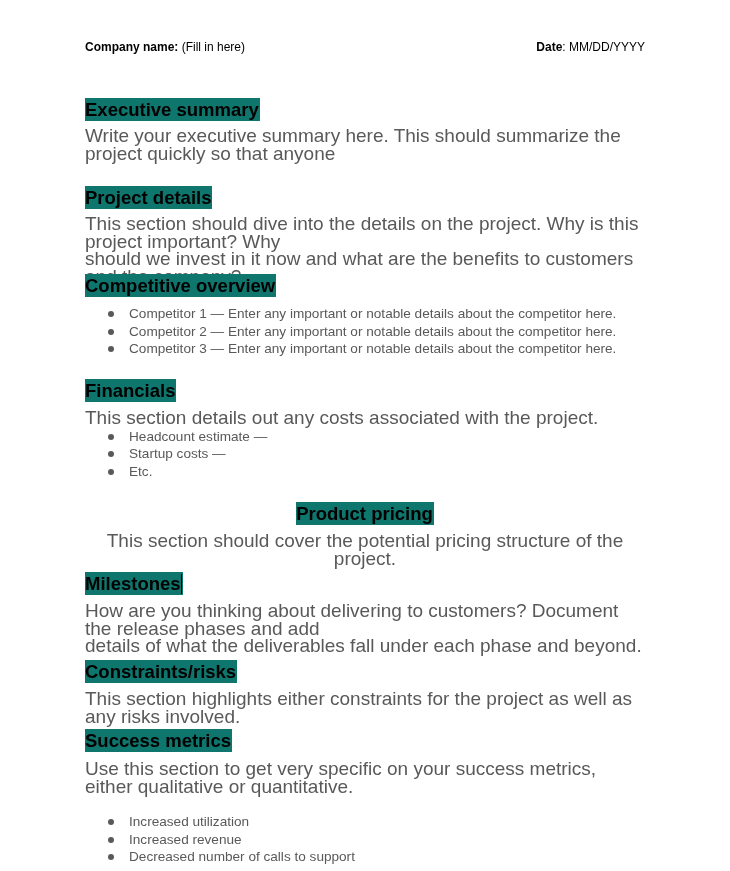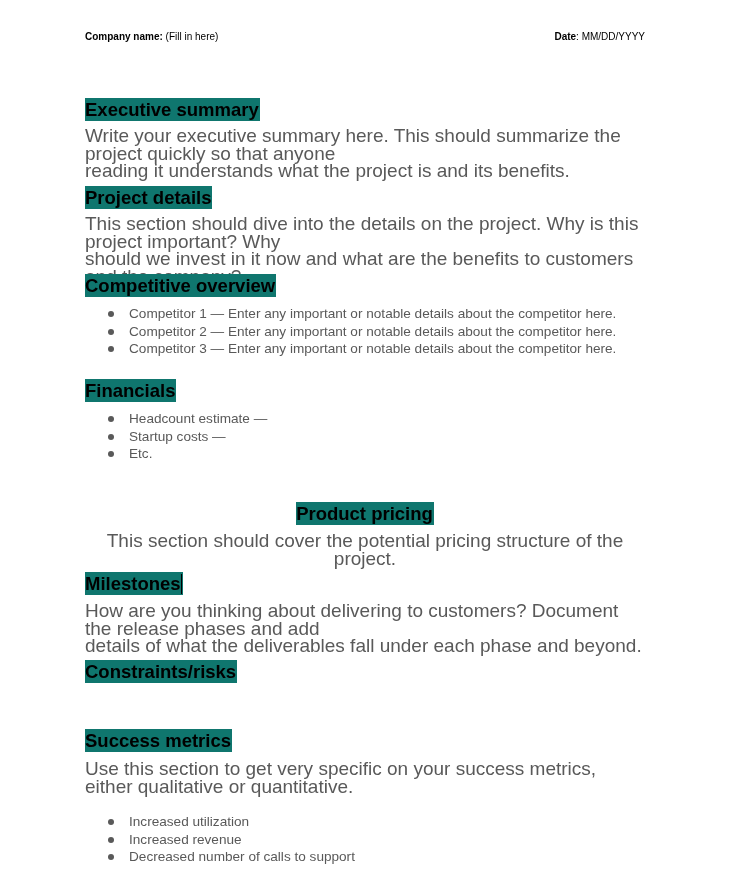--- a/index.html
+++ b/index.html
@@ -15,25 +15,25 @@
       font-family: "Liberation Sans", sans-serif;
     }
     .page {
       position: absolute;
       left: 85px;
       top: 0;
       width: 560px;
     }
     .header-row {
       position: absolute;
-      top: 28px;
+      top: 38px;
       left: 0;
       width: 560px;
       height: 20px;
-      font-size: 10px;
+      font-size: 12px;
       color: #000;
       line-height: 18px;
     }
     .header-left { position: absolute; left: 0; top: 0; white-space: nowrap; }
     .header-right { position: absolute; right: 0; top: 0; white-space: nowrap; }
     .bold { font-weight: bold; }
 
     .section { position: absolute; left: 0; width: 560px; }
     .heading {
       display: inline-block;
@@ -95,21 +95,20 @@
     <div class="header-right">
       <span class="bold">Date</span><span>: MM/DD/YYYY</span>
     </div>
   </div>
 
   <div class="section" style="top:98px;">
     <h2 class="heading">Executive summary</h2>
     <div style="height:6px;"></div>
     <p class="para">
       <span>Write your executive summary here. This should summarize the project quickly so that anyone</span><br>
-      <span>reading it understands what the project is and its benefits.</span>
     </p>
   </div>
 
   <div class="section" style="top:186px;">
     <h2 class="heading">Project details</h2>
     <div style="height:6px;"></div>
     <p class="para">
       <span>This section should dive into the details on the project. Why is this project important? Why</span><br>
       <span>should we invest in it now and what are the benefits to customers and the company?</span>
     </p>
@@ -121,20 +120,21 @@
     <ul class="bullets">
       <li><span class="dot"></span><span>Competitor 1 — Enter any important or notable details about the competitor here.</span></li>
       <li><span class="dot"></span><span>Competitor 2 — Enter any important or notable details about the competitor here.</span></li>
       <li><span class="dot"></span><span>Competitor 3 — Enter any important or notable details about the competitor here.</span></li>
     </ul>
   </div>
 
   <div class="section" style="top:379px;">
     <h2 class="heading">Financials</h2>
     <div style="height:7px;"></div>
+    <p class="para">This section details out any costs associated with the project.</p>
     <ul class="bullets">
       <li><span class="dot"></span><span>Headcount estimate —</span></li>
       <li><span class="dot"></span><span>Startup costs —</span></li>
       <li><span class="dot"></span><span>Etc.</span></li>
     </ul>
   </div>
 
   <div class="section" style="top:502px;text-align:center;">
     <h2 class="heading">Product pricing</h2>
     <div style="height:7px;"></div>
@@ -146,20 +146,21 @@
     <div style="height:7px;"></div>
     <p class="para">
       <span>How are you thinking about delivering to customers? Document the release phases and add</span><br>
       <span>details of what the deliverables fall under each phase and beyond.</span>
     </p>
   </div>
 
   <div class="section" style="top:660px;">
     <h2 class="heading">Constraints/risks</h2>
     <div style="height:7px;"></div>
+    <p class="para">This section highlights either constraints for the project as well as any risks involved.</p>
   </div>
 
   <div class="section" style="top:729px;">
     <h2 class="heading">Success metrics</h2>
     <div style="height:8px;"></div>
     <p class="para">Use this section to get very specific on your success metrics, either qualitative or quantitative.</p>
     <div style="height:17px;"></div>
     <ul class="bullets">
       <li><span class="dot"></span><span>Increased utilization</span></li>
       <li><span class="dot"></span><span>Increased revenue</span></li>

